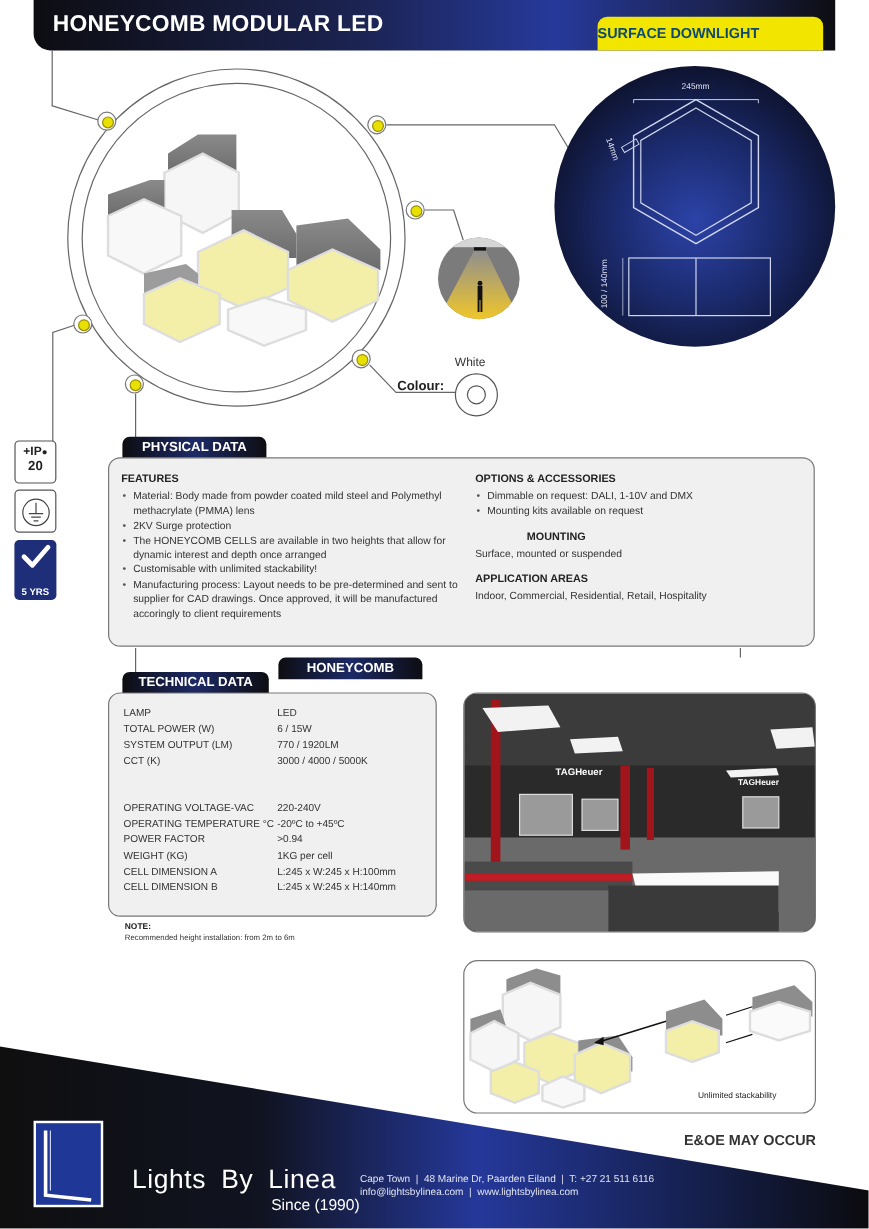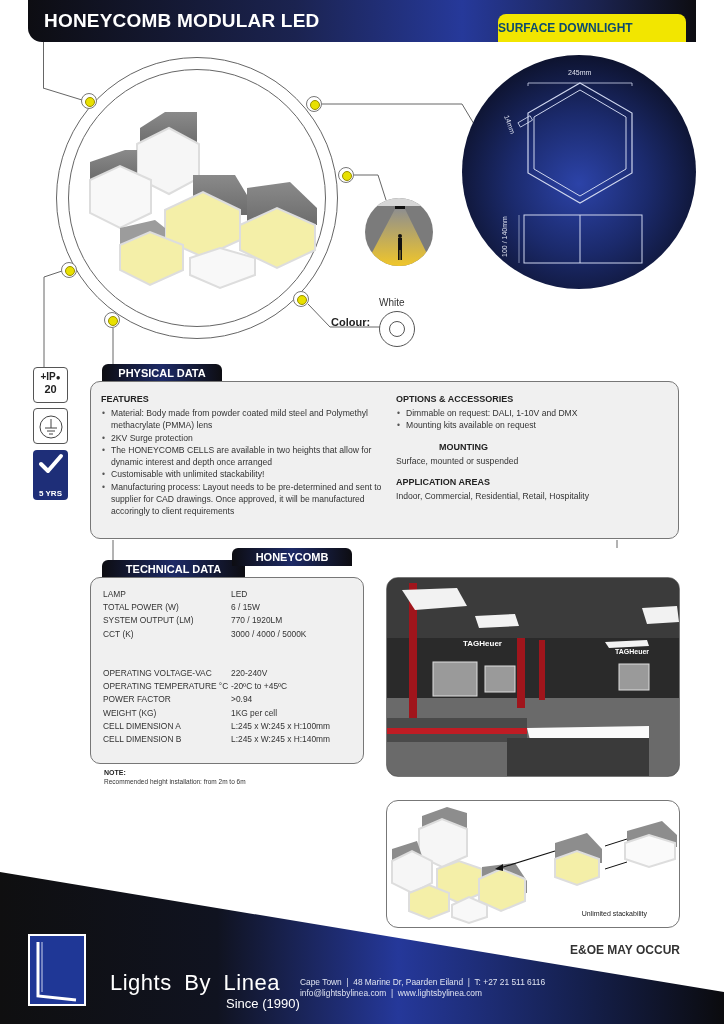--- a/index.html
+++ b/index.html
@@ -58,21 +58,21 @@
   .colour-white-label { position:absolute; left:379px; top:297px; font-size:10px; color:#333; }
   .colour-swatch-outer {
     position:absolute; left:379px; top:311px; width:36px; height:36px; border-radius:50%;
     border:1px solid #555; background:#fff;
   }
   .colour-swatch-inner {
     position:absolute; left:9px; top:9px; width:16px; height:16px; border-radius:50%; border:1px solid #555;
   }
 
   
-  .badge { position:absolute; left:33px; width:35px; border-radius:4px; }
+  .badge { position:absolute; left:12px; width:35px; border-radius:4px; }
   .badge-ip { top:367px; height:36px; border:1px solid #555; background:#fff; text-align:center; color:#222; font-weight:bold; }
   .badge-ip .l1 { font-size:10px; margin-top:3px; }
   .badge-ip .l2 { font-size:11px; margin-top:1px; }
   .badge-earth { top:408px; height:36px; border:1px solid #555; background:#fff; }
   .badge-warranty { top:450px; height:50px; background:#1e2e78; color:#fff; text-align:center; }
   .badge-warranty .yrs { position:absolute; left:0; right:0; bottom:2px; font-size:8px; font-weight:bold; }
 
   
   .section-tab {
     position:absolute; height:18px; color:#fff; font-weight:bold; font-size:11px; text-align:center; line-height:19px;
@@ -255,21 +255,21 @@
       <li>Dimmable on request: DALI, 1-10V and DMX</li>
       <li>Mounting kits available on request</li>
     </ul>
     <h4 style="margin-top:10px;padding-left:43px;">MOUNTING</h4>
     <p>Surface, mounted or suspended</p>
     <h4 style="margin-top:10px;">APPLICATION AREAS</h4>
     <p>Indoor, Commercial, Residential, Retail, Hospitality</p>
   </div>
 </div>
 
-<div class="section-tab" style="left:102px;top:560px;width:143px;">TECHNICAL DATA</div>
+<div class="section-tab" style="left:102px;top:560px;width:122px;">TECHNICAL DATA</div>
 <div class="section-tab" style="left:232px;top:548px;width:120px;">HONEYCOMB</div>
 <div class="panel" style="left:90px;top:577px;width:274px;height:187px;">
   <div style="position:absolute;left:12px;top:10px;width:256px;">
     <div class="tech-row">
         <span class="k">LAMP</span>
         <span class="v">LED</span>
       </div>
     <div class="tech-row">
         <span class="k">TOTAL POWER (W)</span>
         <span class="v">6 / 15W</span>

